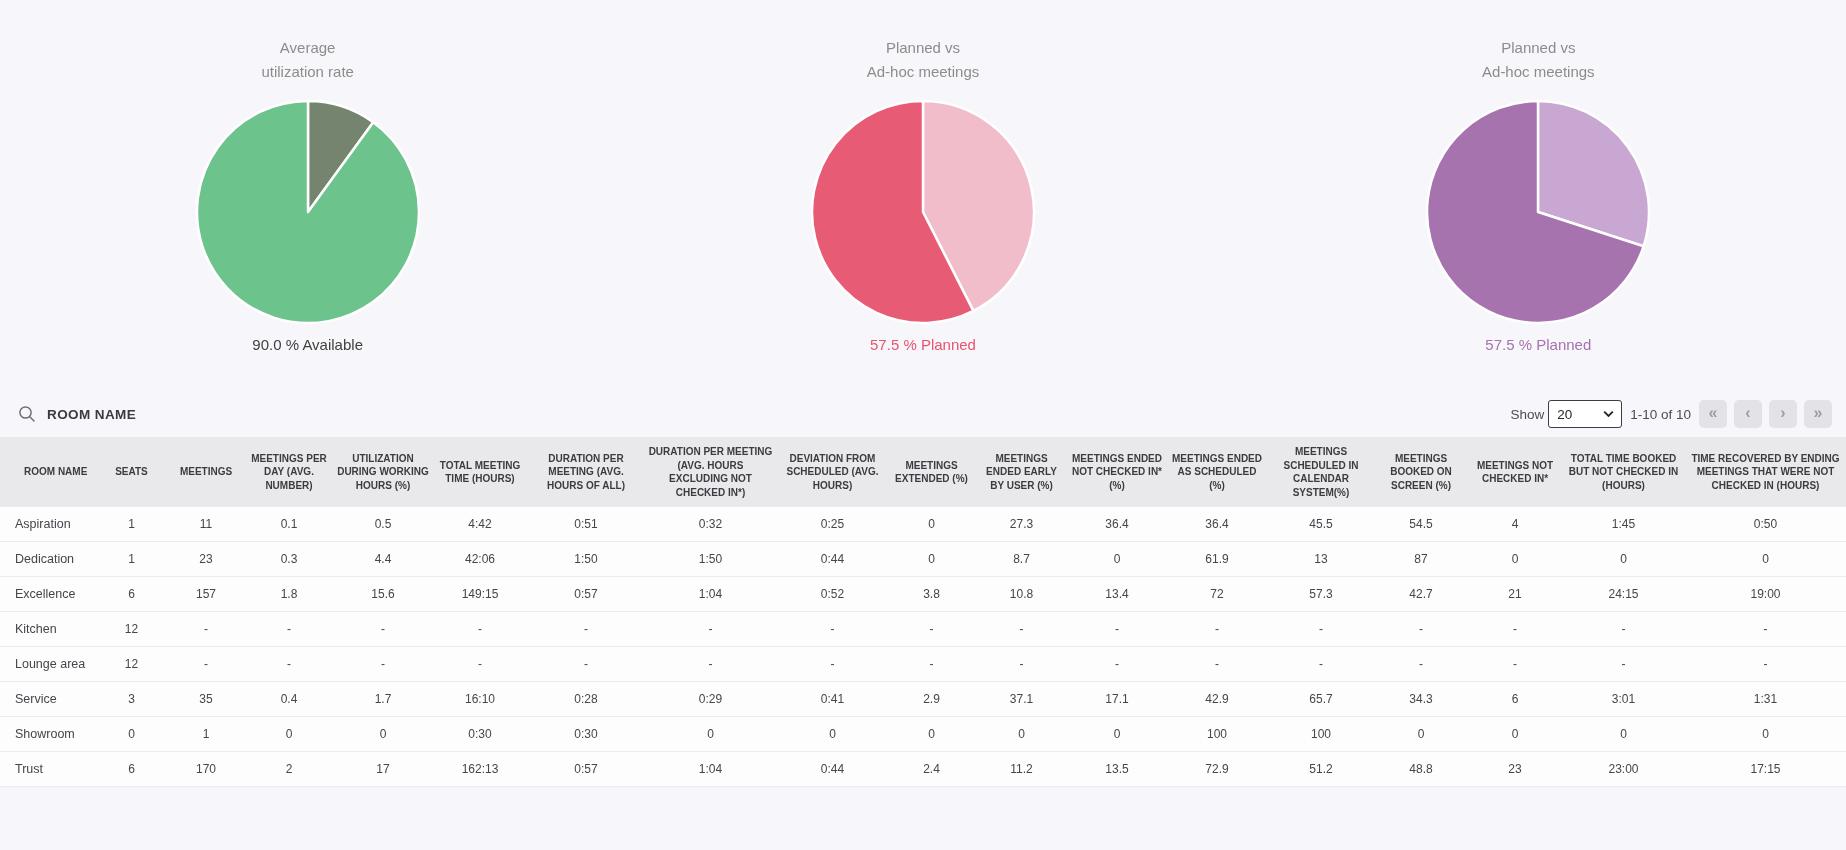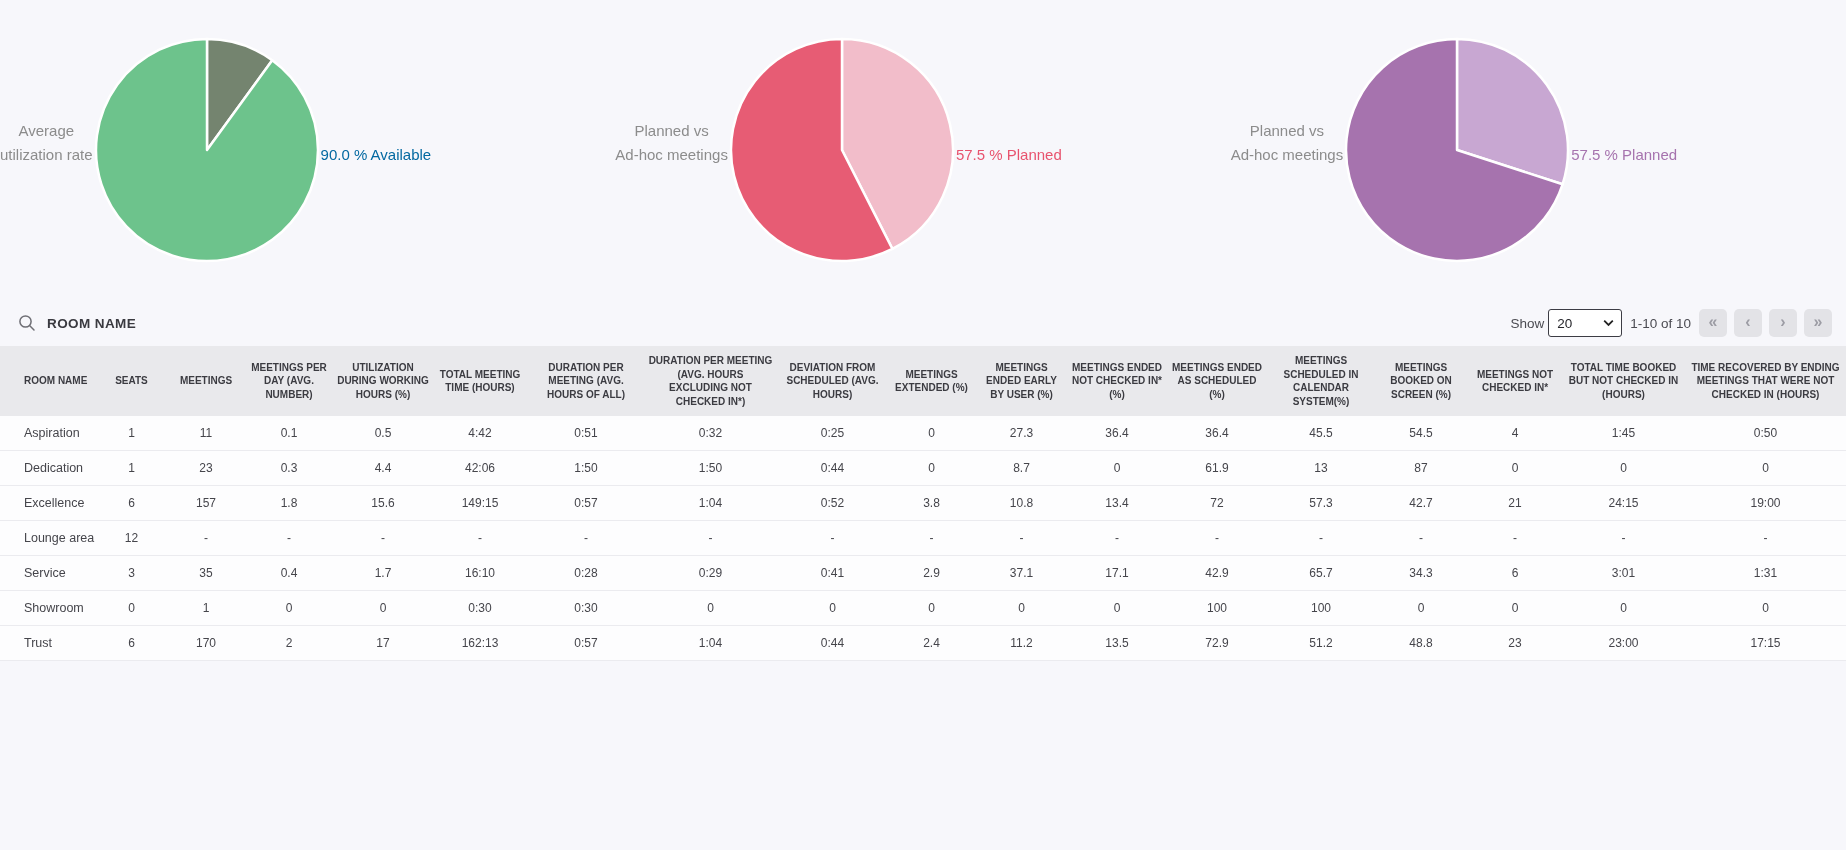--- a/index.html
+++ b/index.html
@@ -3,21 +3,21 @@
 <meta charset="utf-8">
 <style>
   html,body{margin:0;padding:0;}
   body{
     width:1846px;height:850px;overflow:hidden;
     background:#f7f7fb;
     font-family:"Liberation Sans","DejaVu Sans",sans-serif;
   }
   
   .charts-row{display:flex;padding-top:36px;}
-  .chart-block{flex:1;display:flex;flex-direction:row;align-items:center;}
+  .chart-block{flex:1;display:flex;flex-direction:column;align-items:center;}
   .chart-title{
     font-size:15px;color:#8c8c8c;text-align:center;line-height:1.6;
     white-space:pre-line;height:48px;margin-bottom:14px;
   }
   svg.pie{width:228px;height:228px;display:block;}
   .chart-label{font-size:15px;margin-top:8px;line-height:21px;}
   
   .controls{
     display:flex;align-items:center;justify-content:space-between;
     margin-top:36px;height:46px;padding:0 14px 0 18px;box-sizing:border-box;
@@ -57,34 +57,34 @@
     background:#e9e9ec;font-size:10px;font-weight:700;color:#3b3b41;
     text-align:center;padding:8px 3px;line-height:1.35;vertical-align:middle;
     text-transform:uppercase;
   }
   table.rooms thead th:first-child{text-align:left;padding-left:24px;}
   table.rooms tbody td{
     height:34px;text-align:center;font-size:12px;color:#45454b;
     border-bottom:1px solid #ebebef;padding:0 3px;background:#fdfdfe;
     white-space:nowrap;overflow:hidden;
   }
-  table.rooms tbody td:first-child{text-align:left;padding-left:24px;font-size:12.5px;}
+  table.rooms tbody td:first-child{text-align:left;padding-left:15px;font-size:12.5px;}
 </style>
 </head>
 <body>
 
 <div class="charts-row">
   <div class="chart-block">
     <div class="chart-title">Average
 utilization rate</div>
     <svg class="pie" viewBox="0 0 228 228">
         <path d="M 114 114 L 114.00 3.00 A 111 111 0 0 1 179.24 24.20 Z" fill="#74846f" stroke="#ffffff" stroke-width="2.5" stroke-linejoin="round"></path>
         <path d="M 114 114 L 179.24 24.20 A 111 111 0 1 1 114.00 3.00 Z" fill="#6dc38c" stroke="#ffffff" stroke-width="2.5" stroke-linejoin="round"></path>
       </svg>
-    <div class="chart-label" style="color: #0369a1;">90.0 % Available</div>
+    <div class="chart-label" style="color: #404040;">90.0 % Available</div>
   </div>
   <div class="chart-block">
     <div class="chart-title">Planned vs
 Ad-hoc meetings</div>
     <svg class="pie" viewBox="0 0 228 228">
         <path d="M 114 114 L 114.00 3.00 A 111 111 0 0 1 164.39 212.90 Z" fill="#f2bdca" stroke="#ffffff" stroke-width="2.5" stroke-linejoin="round"></path>
         <path d="M 114 114 L 164.39 212.90 A 111 111 0 1 1 114.00 3.00 Z" fill="#e75c74" stroke="#ffffff" stroke-width="2.5" stroke-linejoin="round"></path>
       </svg>
     <div class="chart-label" style="color: rgb(232, 83, 110);">57.5 % Planned</div>
   </div>
@@ -227,20 +227,40 @@
         <td>10.8</td>
         <td>13.4</td>
         <td>72</td>
         <td>57.3</td>
         <td>42.7</td>
         <td>21</td>
         <td>24:15</td>
         <td>19:00</td>
       </tr>
       <tr>
+        <td>Kitchen</td>
+        <td>12</td>
+        <td>-</td>
+        <td>-</td>
+        <td>-</td>
+        <td>-</td>
+        <td>-</td>
+        <td>-</td>
+        <td>-</td>
+        <td>-</td>
+        <td>-</td>
+        <td>-</td>
+        <td>-</td>
+        <td>-</td>
+        <td>-</td>
+        <td>-</td>
+        <td>-</td>
+        <td>-</td>
+      </tr>
+      <tr>
         <td>Lounge area</td>
         <td>12</td>
         <td>-</td>
         <td>-</td>
         <td>-</td>
         <td>-</td>
         <td>-</td>
         <td>-</td>
         <td>-</td>
         <td>-</td>

